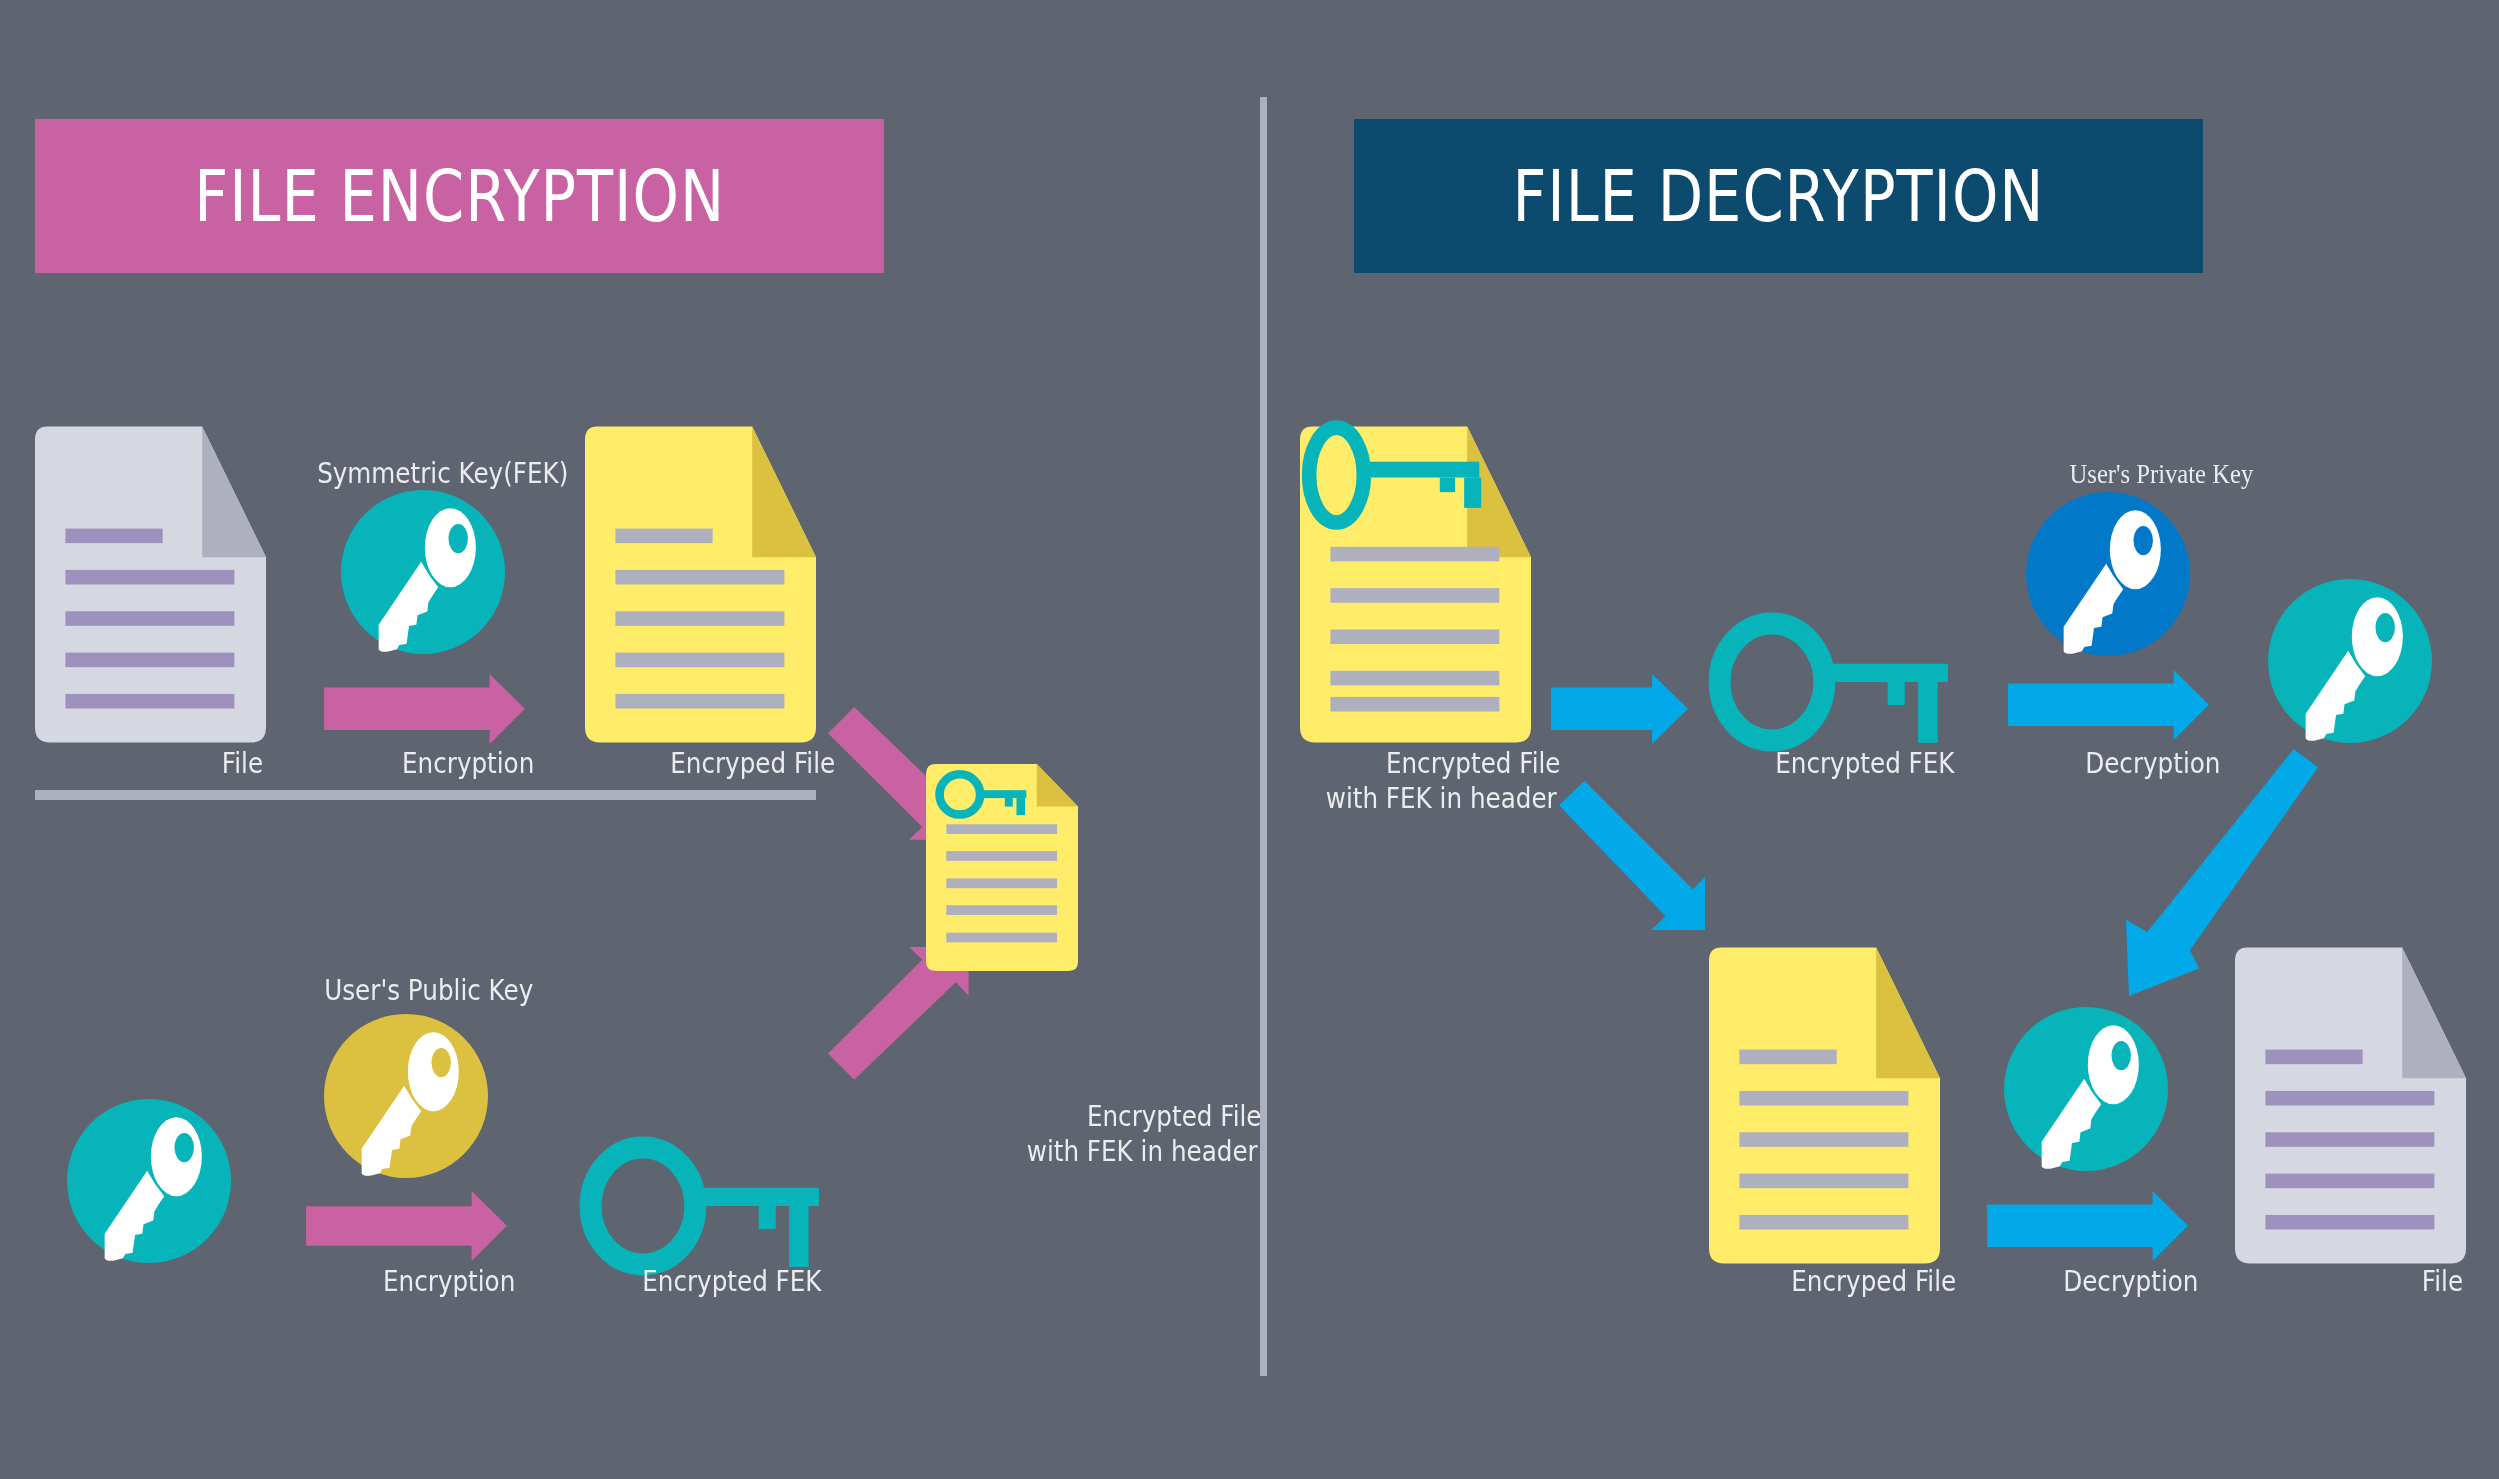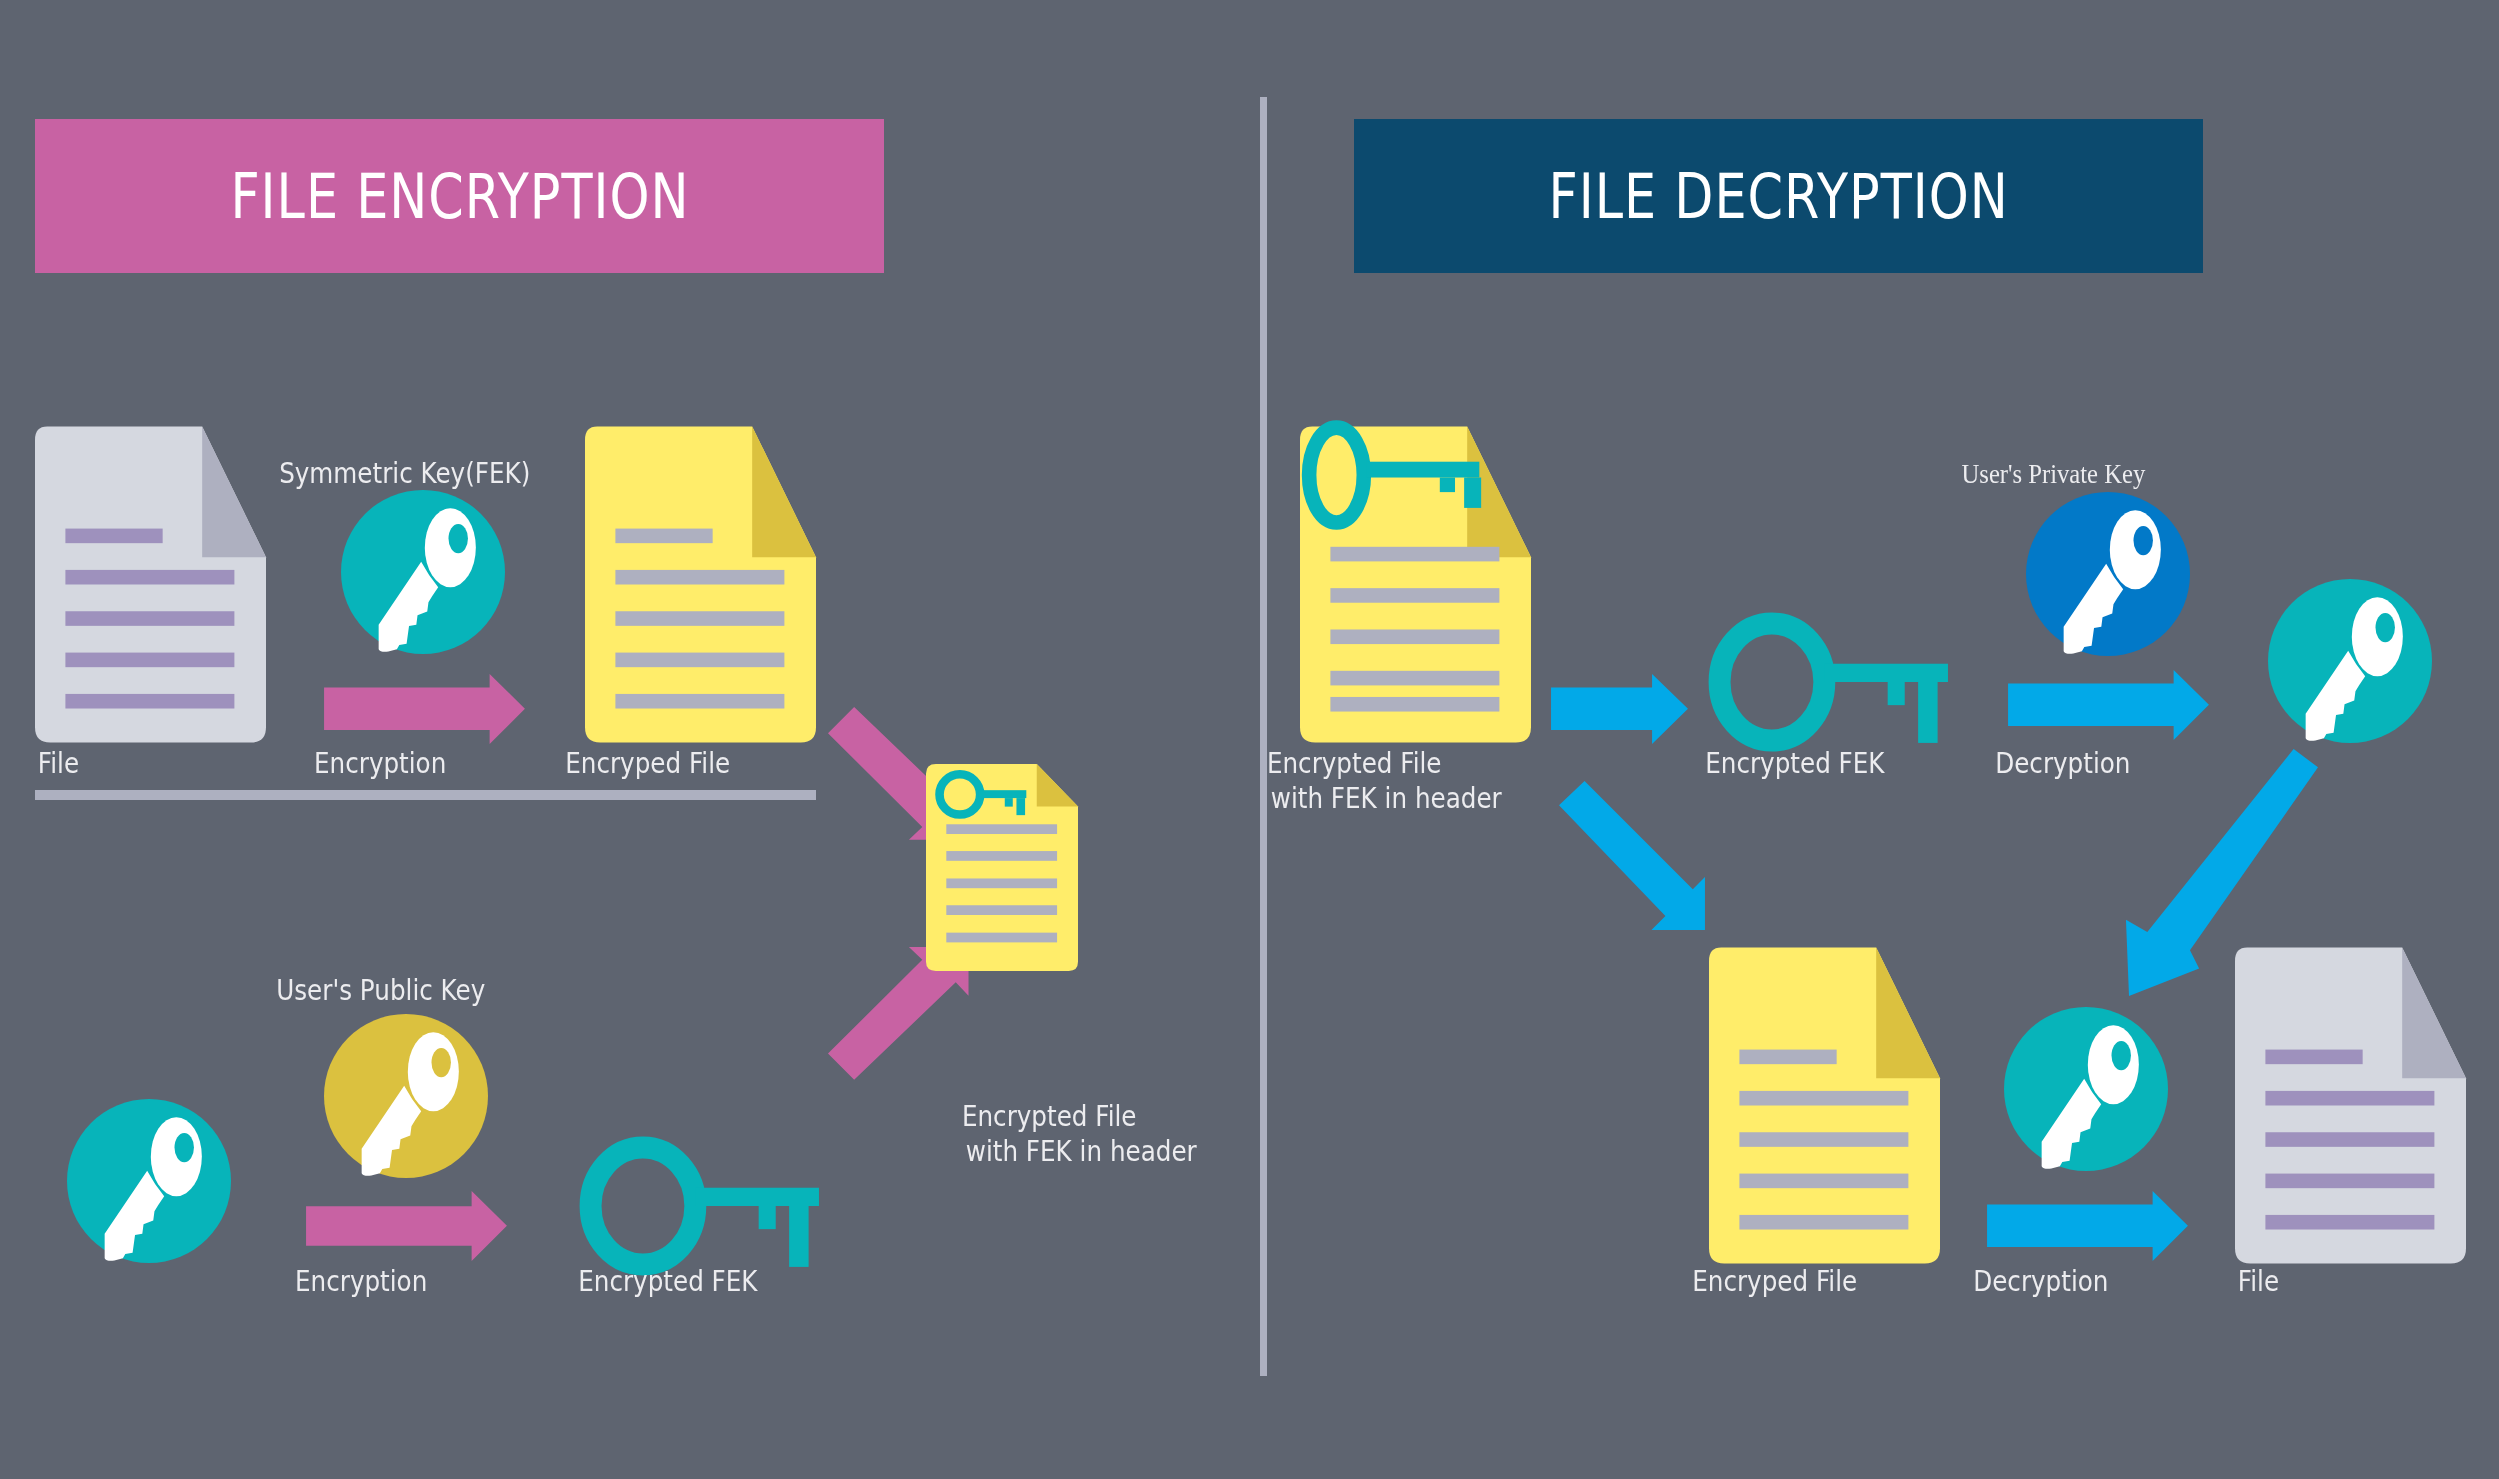--- a/index.html
+++ b/index.html
@@ -1,21 +1,21 @@
 <!DOCTYPE html>
 <html style="font-size:9.7px"><head>
 <meta charset="utf-8">
 <style>
   html,body{margin:0;padding:0;}
   body{width:2500px;height:1479px;background:#5e6470;position:relative;overflow:hidden;
        font-family:"DejaVu Sans","Liberation Sans",sans-serif;}
   .banner{position:absolute;color:#fff;display:flex;align-items:center;justify-content:center;
-          font-size:62px;letter-spacing:1.2px;font-family:"DejaVu Sans",sans-serif;transform-origin:center;}
+          font-size:72px;letter-spacing:1.2px;font-family:"DejaVu Sans",sans-serif;transform-origin:center;}
   .banner span{display:inline-block;transform:scaleX(0.82);}
-  .label{position:absolute;color:#ececef;font-size:28px;text-align:left;line-height:35px;white-space:nowrap;}
+  .label{position:absolute;color:#ececef;font-size:28px;text-align:right;line-height:35px;white-space:nowrap;}
   .label span{display:inline-block;transform:scaleX(0.88);}
   .divider{position:absolute;background:#adb0c0;}
   svg{position:absolute;overflow:visible;}
 </style>
 </head>
 <body>
 
 <svg width="0" height="0" style="position:absolute">
   <defs>
 

